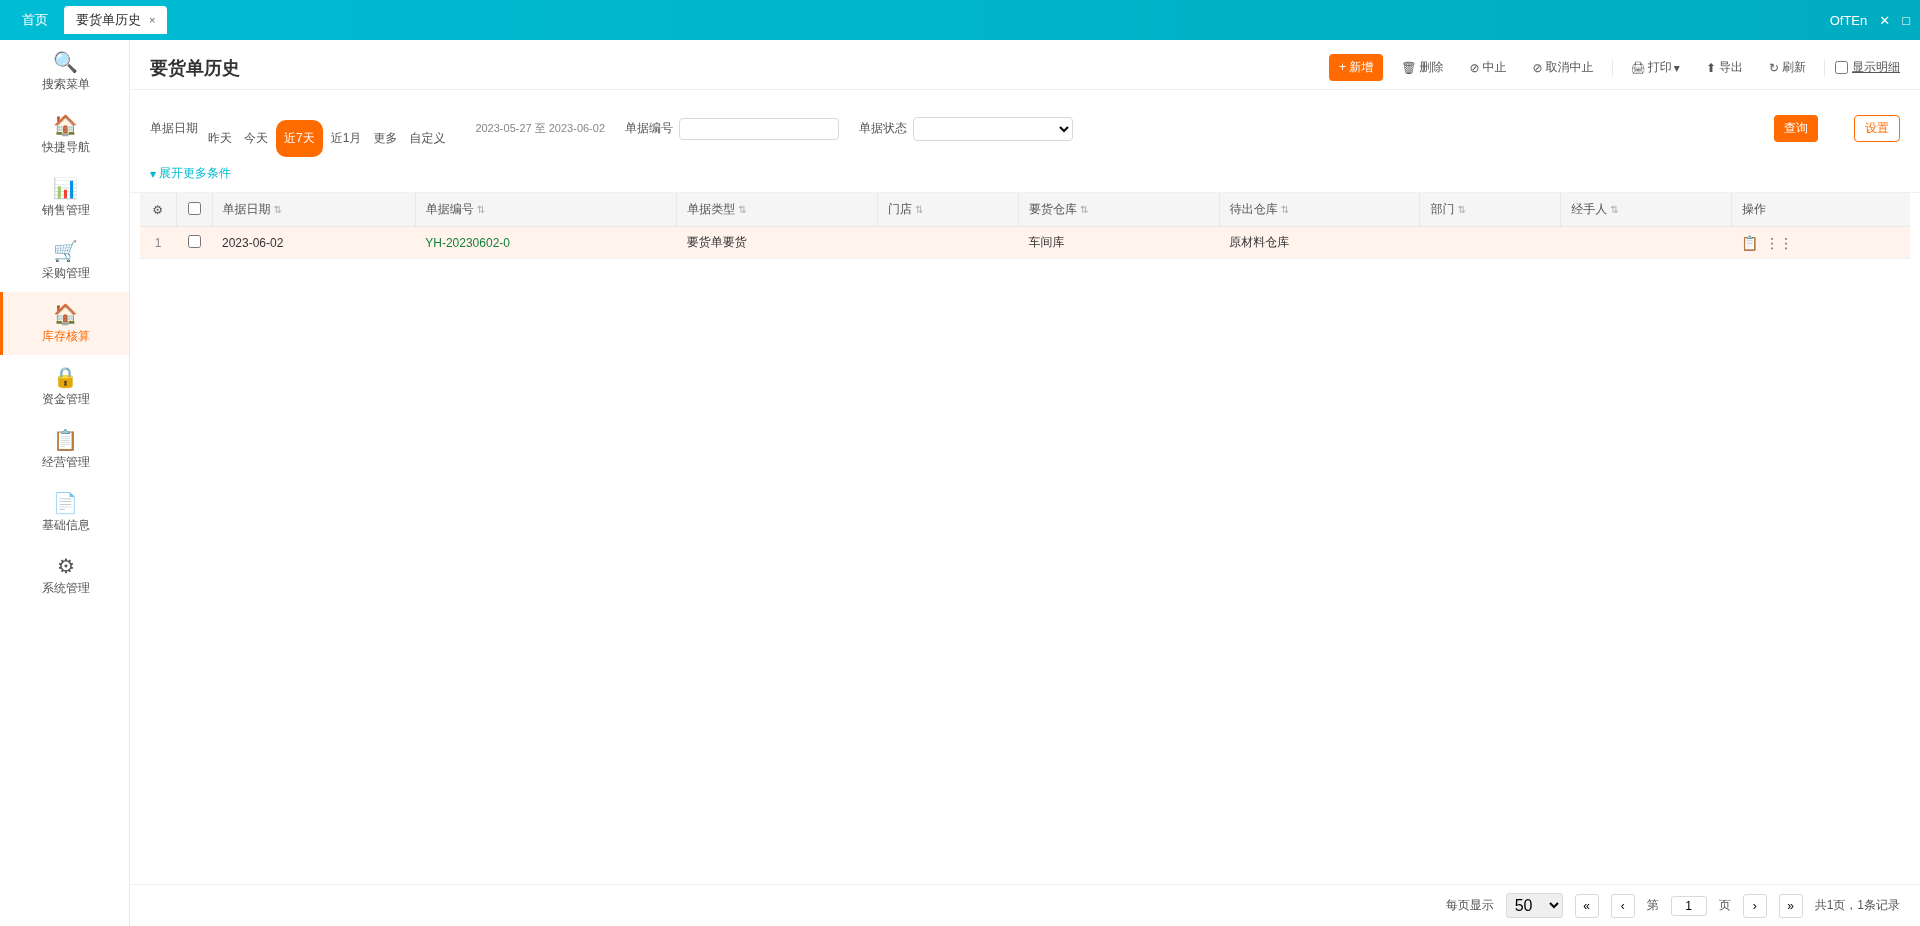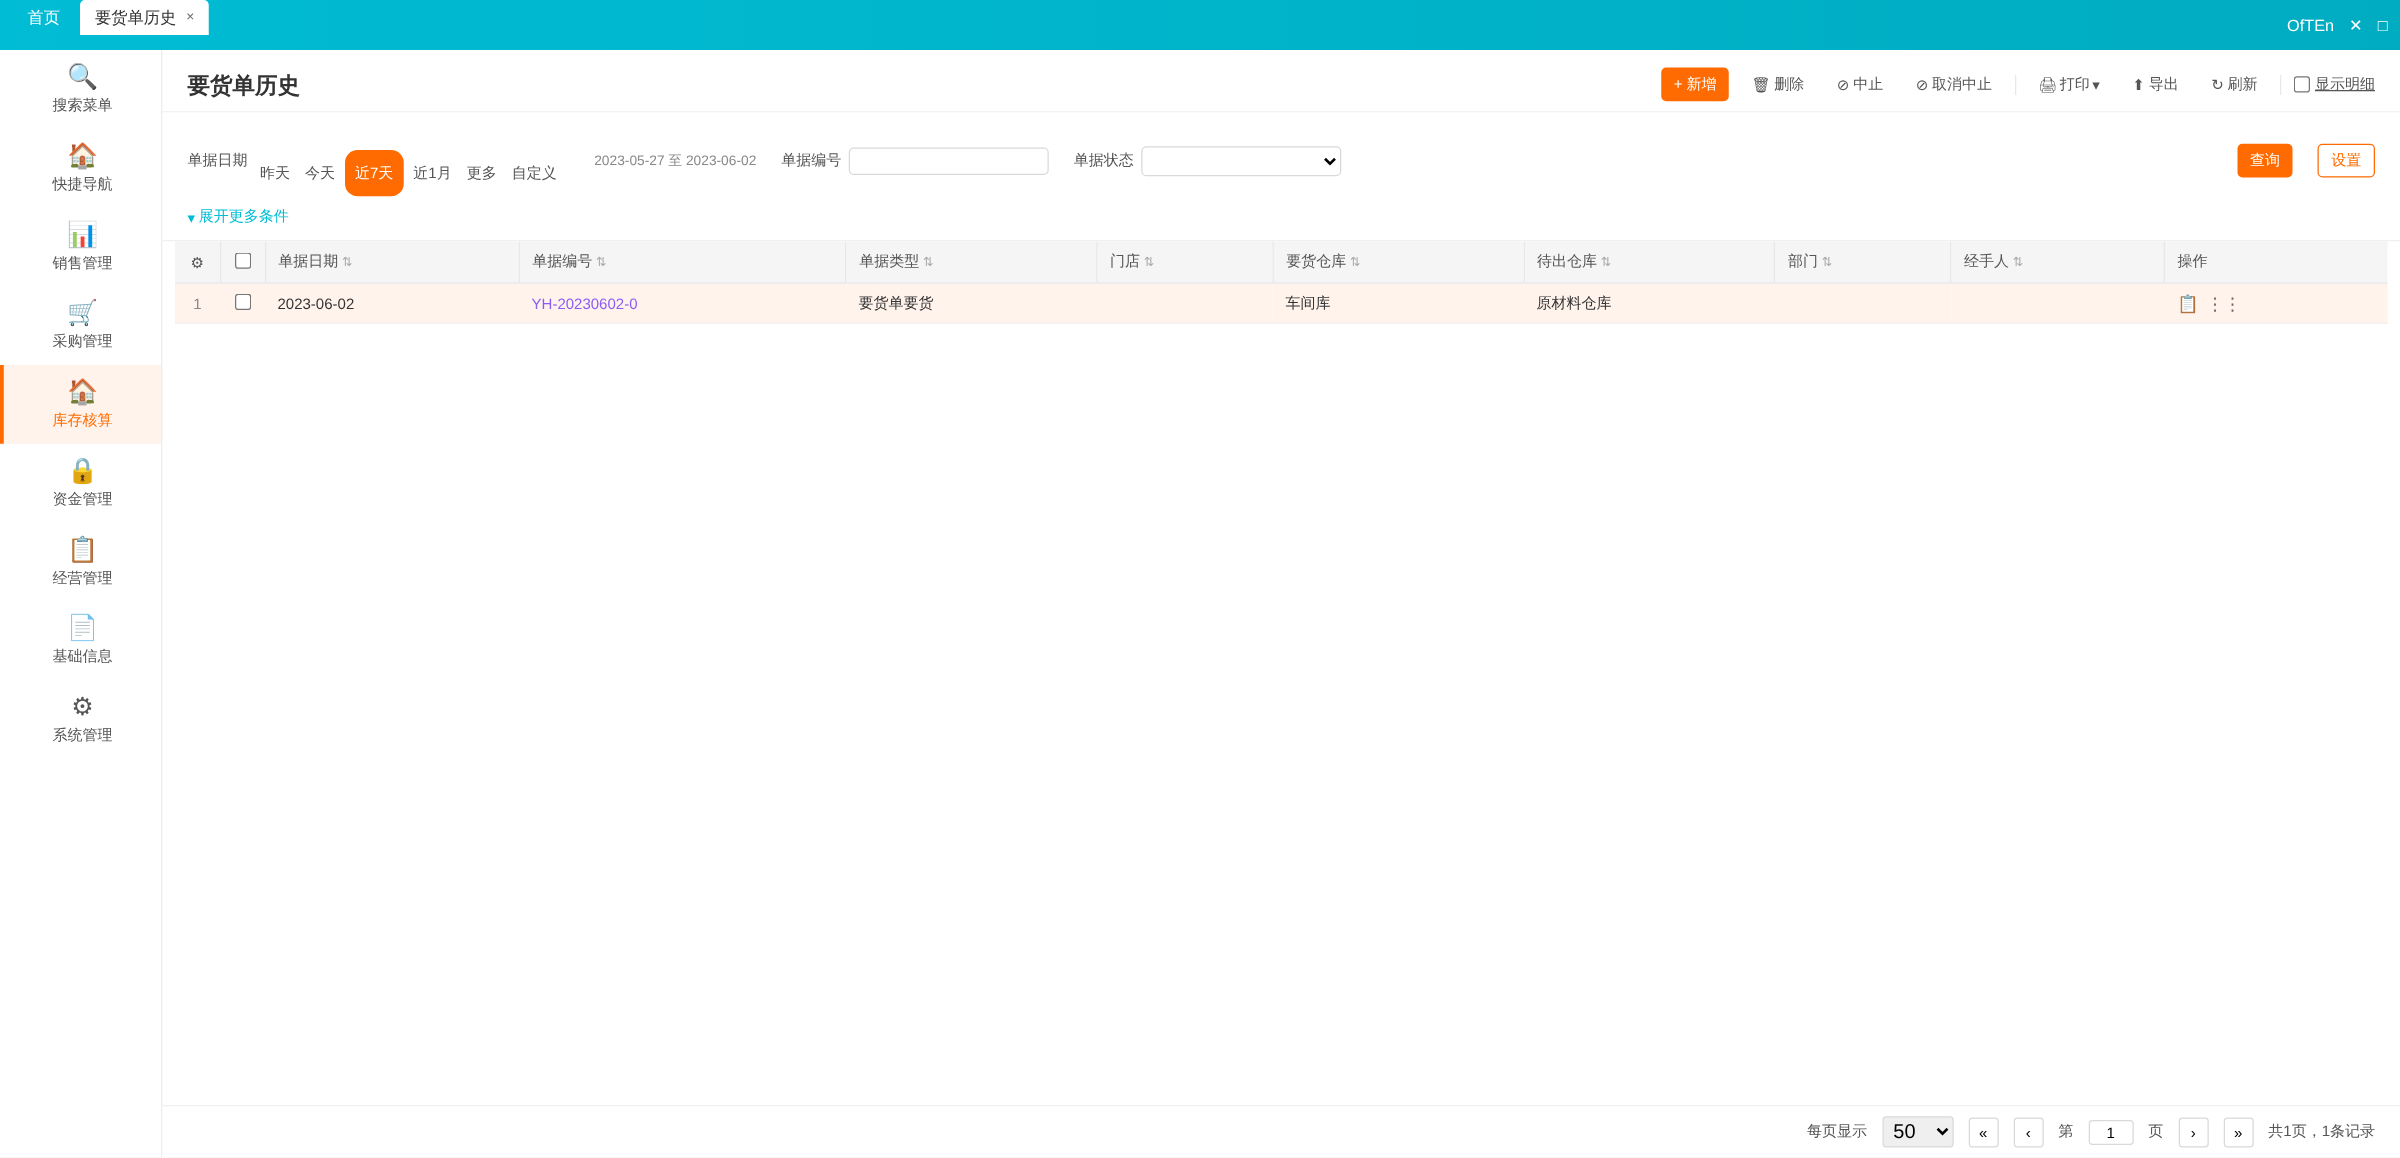--- a/index.html
+++ b/index.html
@@ -3,20 +3,21 @@
   <meta charset="utf-8">
   <style>
     * { box-sizing: border-box; margin: 0; padding: 0; }
     body { font-family: 'Microsoft YaHei', Arial, sans-serif; font-size: 13px; background: #f0f2f5; display: flex; flex-direction: column; height: 926px; overflow: hidden; }
 
     
     .top-bar {
       height: 40px;
       background: linear-gradient(90deg, #00bcd4 0%, #00acc1 100%);
       display: flex;
+      align-items: center;
       padding: 0 10px;
       gap: 4px;
       flex-shrink: 0;
     }
     .tab-item {
       height: 28px;
       padding: 0 12px;
       border-radius: 4px 4px 0 0;
       display: flex;
       align-items: center;
@@ -256,21 +257,21 @@
     tbody tr {
       border-bottom: 1px solid #f0f0f0;
     }
     tbody tr.row-highlighted { background: #fff3ec; }
     tbody td {
       padding: 7px 10px;
       color: #333;
       white-space: nowrap;
     }
     .link-text {
-      color: #8b5cf6;
+      color: #15803d;
       cursor: pointer;
       text-decoration: none;
     }
     .row-num { color: #888; text-align: center; }
     .action-icons { display: flex; gap: 6px; }
     .action-icon { cursor: pointer; color: #666; font-size: 14px; }
 
     
     .table-footer {
       padding: 8px 20px;
@@ -325,20 +326,21 @@
     }
 
     .settings-btn {
       background: #fff;
       color: #ff6b00;
       border: 1px solid #ff6b00;
       border-radius: 4px;
       padding: 4px 10px;
       font-size: 12px;
       cursor: pointer;
+      margin-left: 16px;
     }
 
     
     .col-settings { width: 36px; text-align: center; }
     .col-check { width: 36px; text-align: center; }
 
     
     .toolbar-divider {
       width: 1px;
       height: 16px;

